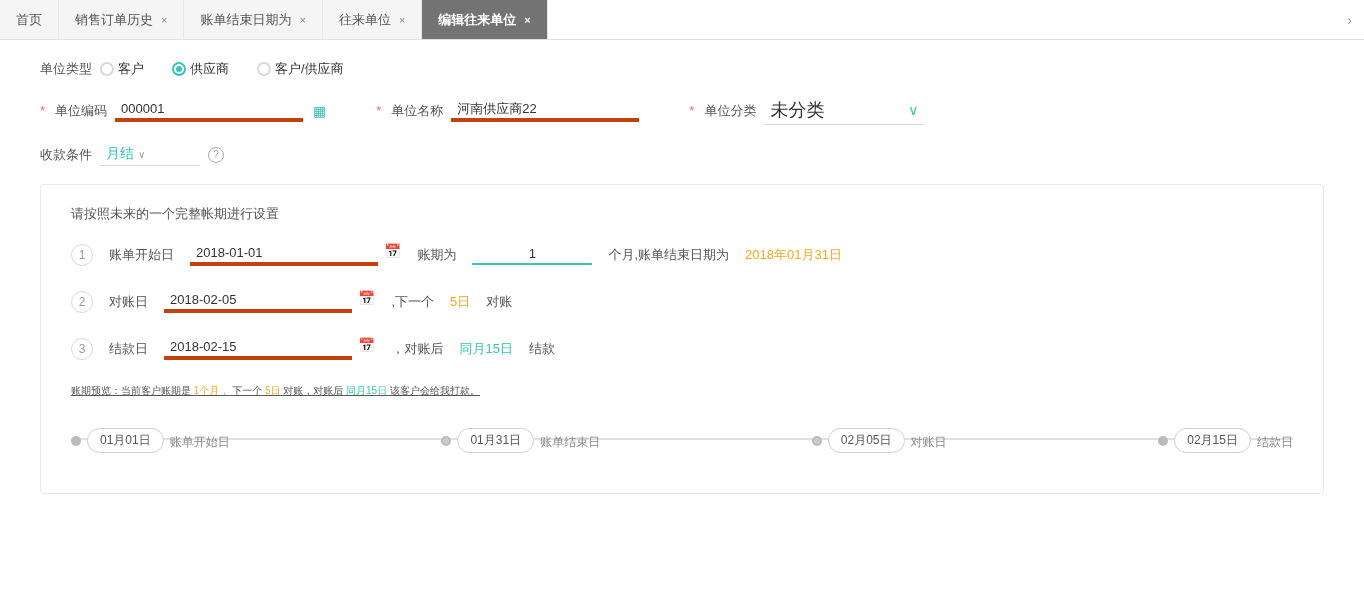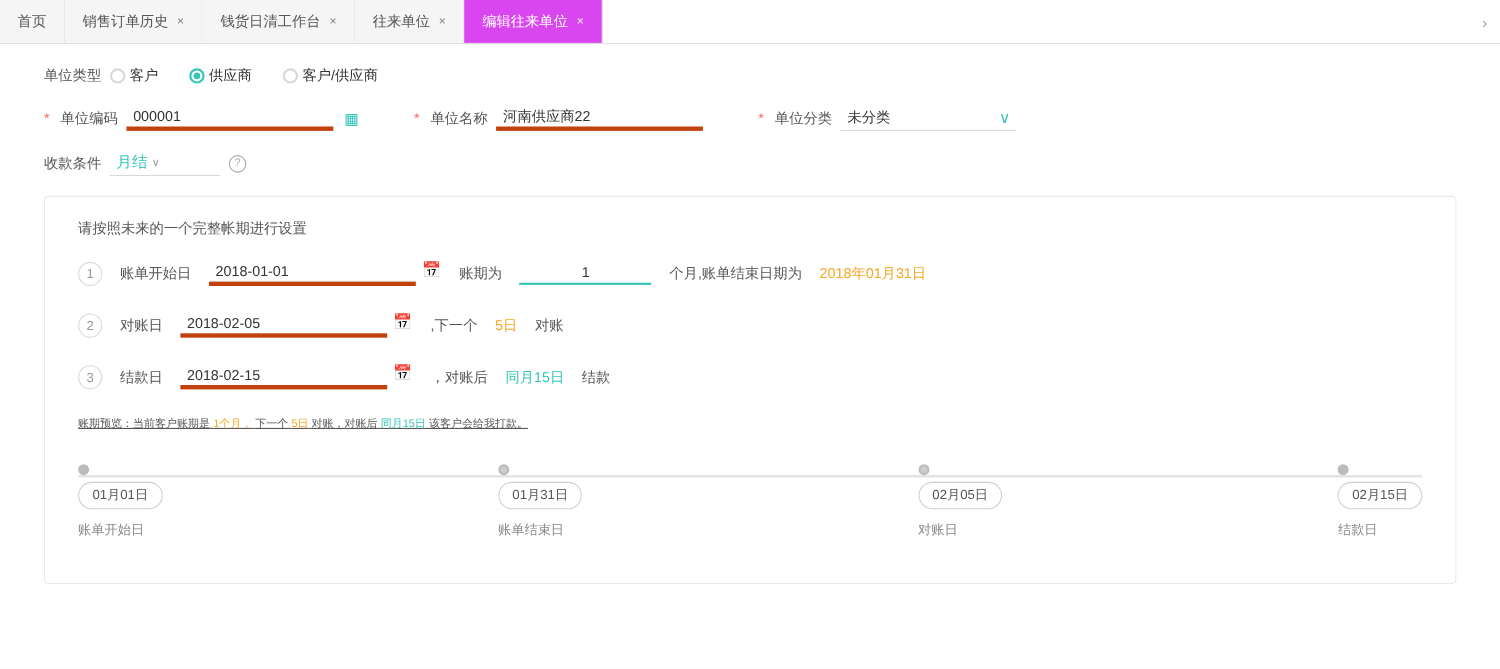--- a/index.html
+++ b/index.html
@@ -21,22 +21,23 @@
       height: 100%;
       padding: 0 16px;
       font-size: 13px;
       color: #555;
       cursor: pointer;
       border-right: 1px solid #e8e8e8;
       white-space: nowrap;
       background: #f5f5f5;
     }
     .tab-item.active {
-      background: #d946ef;
+      background: #737373;
       color: #fff;
+      font-weight: bold;
     }
     .tab-item .tab-close {
       margin-left: 8px;
       font-size: 11px;
       color: inherit;
       opacity: 0.7;
       cursor: pointer;
     }
     .tab-item.active .tab-close { color: #fff; opacity: 0.9; }
     .tab-arrow {
@@ -114,21 +115,21 @@
     .dropdown-trigger .dt-arrow { margin-left: 4px; color: #999; font-size: 10px; }
 
     .select-dropdown {
       display: flex;
       align-items: center;
       border-bottom: 1px solid #d9d9d9;
       padding: 2px 6px;
       cursor: pointer;
       min-width: 160px;
     }
-    .select-dropdown .sd-text { color: #333; font-size: 13px; flex: 1; }
+    .select-dropdown .sd-text { color: #333; font-size: 18px; flex: 1; }
     .sd-arrow { color: #36c5b8; font-size: 14px; margin-left: 6px; }
 
     
     .cal-icon {
       color: #36c5b8;
       font-size: 14px;
       cursor: pointer;
       margin-left: 2px;
     }
 
@@ -223,21 +224,22 @@
     .timeline-points {
       display: flex;
       align-items: center;
       justify-content: space-between;
       width: 100%;
       position: relative;
       z-index: 1;
     }
     .timeline-point {
       display: flex;
-      flex-direction: column;
+      flex-direction: row;
+      align-items: center;
       gap: 6px;
     }
     .tl-dot {
       width: 10px; height: 10px;
       border-radius: 50%;
       background: #ccc;
       border: 2px solid #bbb;
     }
     .tl-dot.start { background: #bbb; }
     .tl-dot.end { background: #bbb; }
@@ -261,21 +263,21 @@
 
 <div class="tabs-bar">
   <div class="tab-item">
     <span>首页</span>
   </div>
   <div class="tab-item">
     <span>销售订单历史</span>
     <span class="tab-close">×</span>
   </div>
   <div class="tab-item">
-    <span>钱货日清工作台</span>
+    <span>账单结束日期为</span>
     <span class="tab-close">×</span>
   </div>
   <div class="tab-item">
     <span>往来单位</span>
     <span class="tab-close">×</span>
   </div>
   <div class="tab-item active">
     <span>编辑往来单位</span>
     <span class="tab-close">×</span>
   </div>

